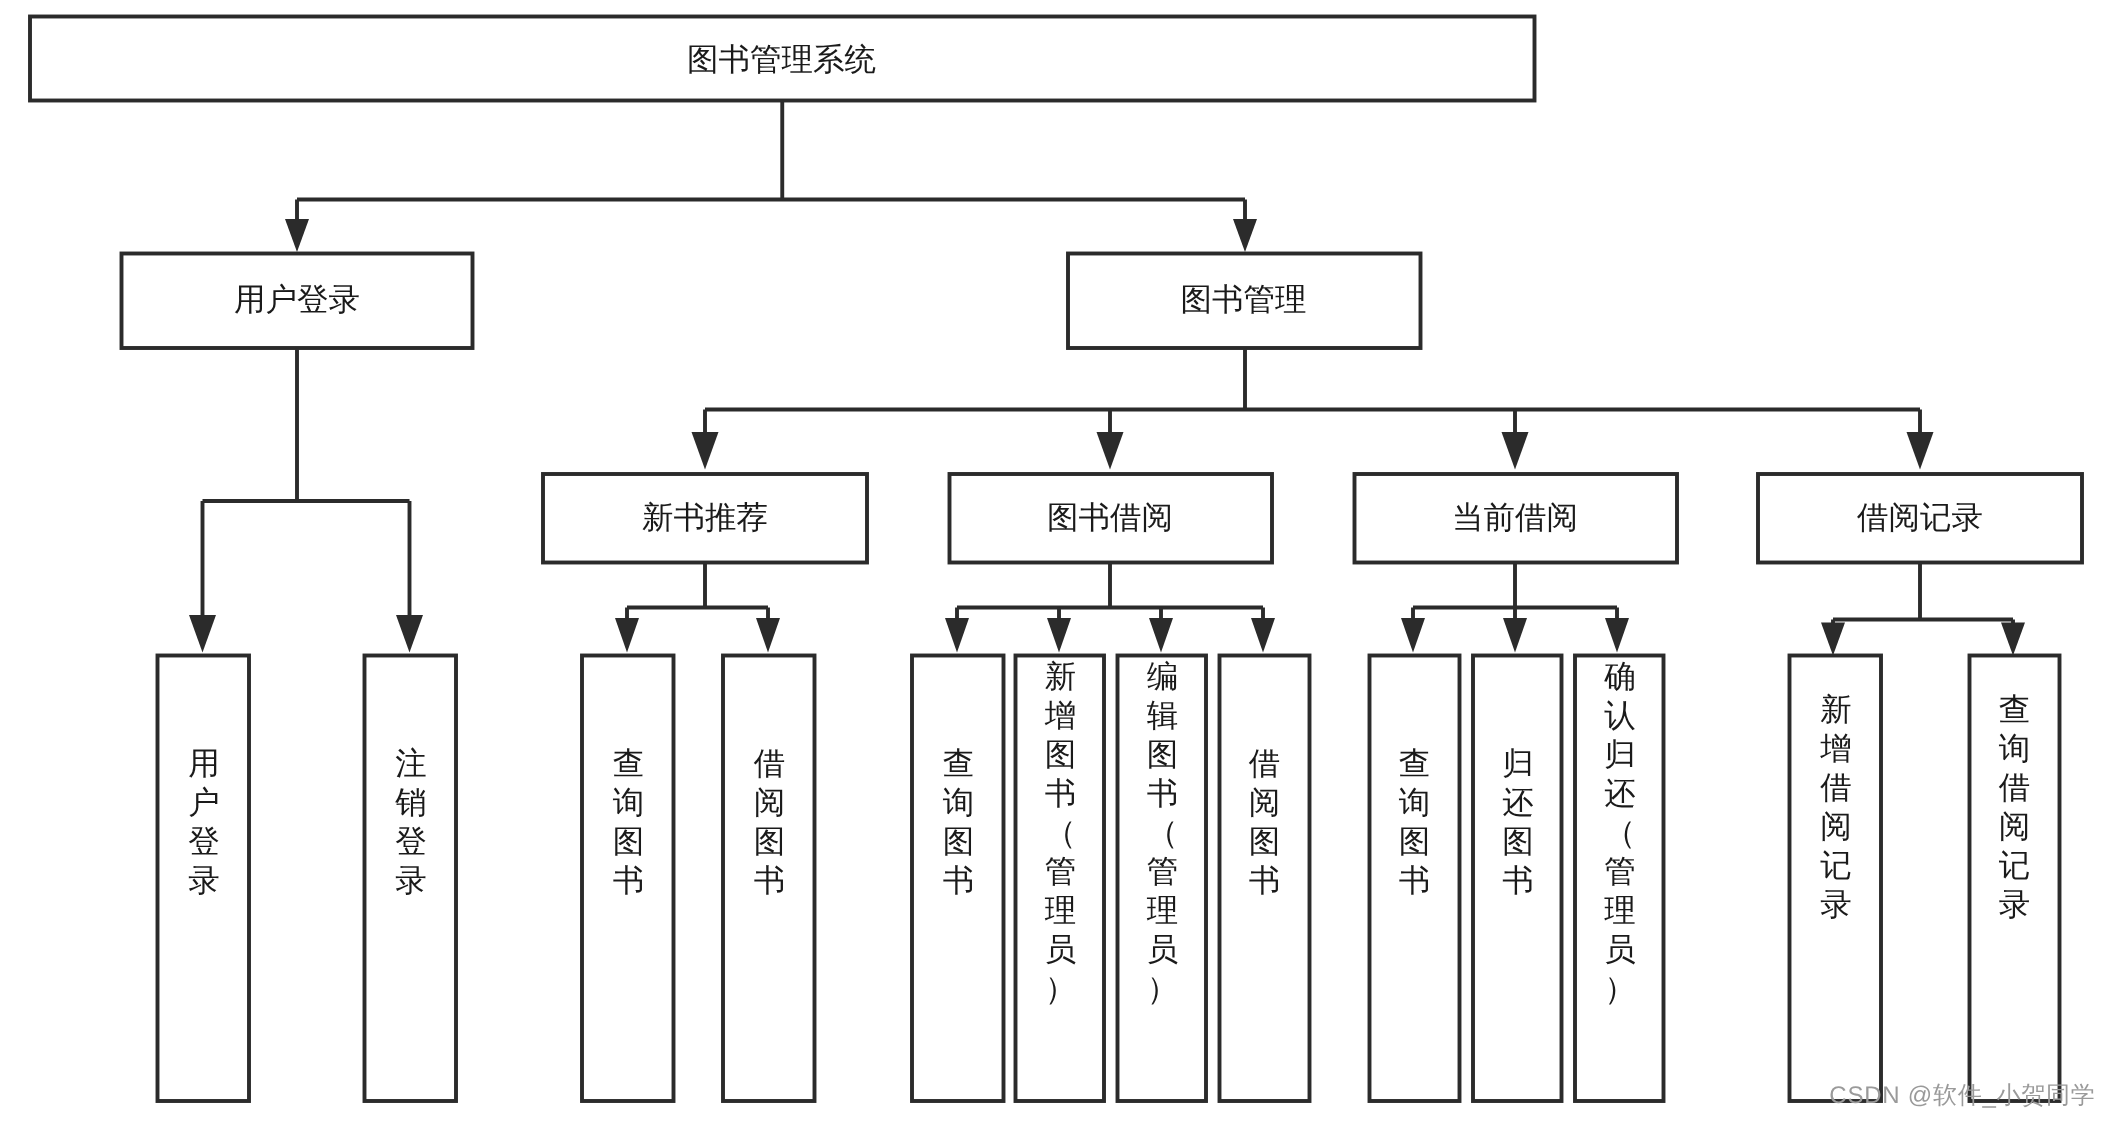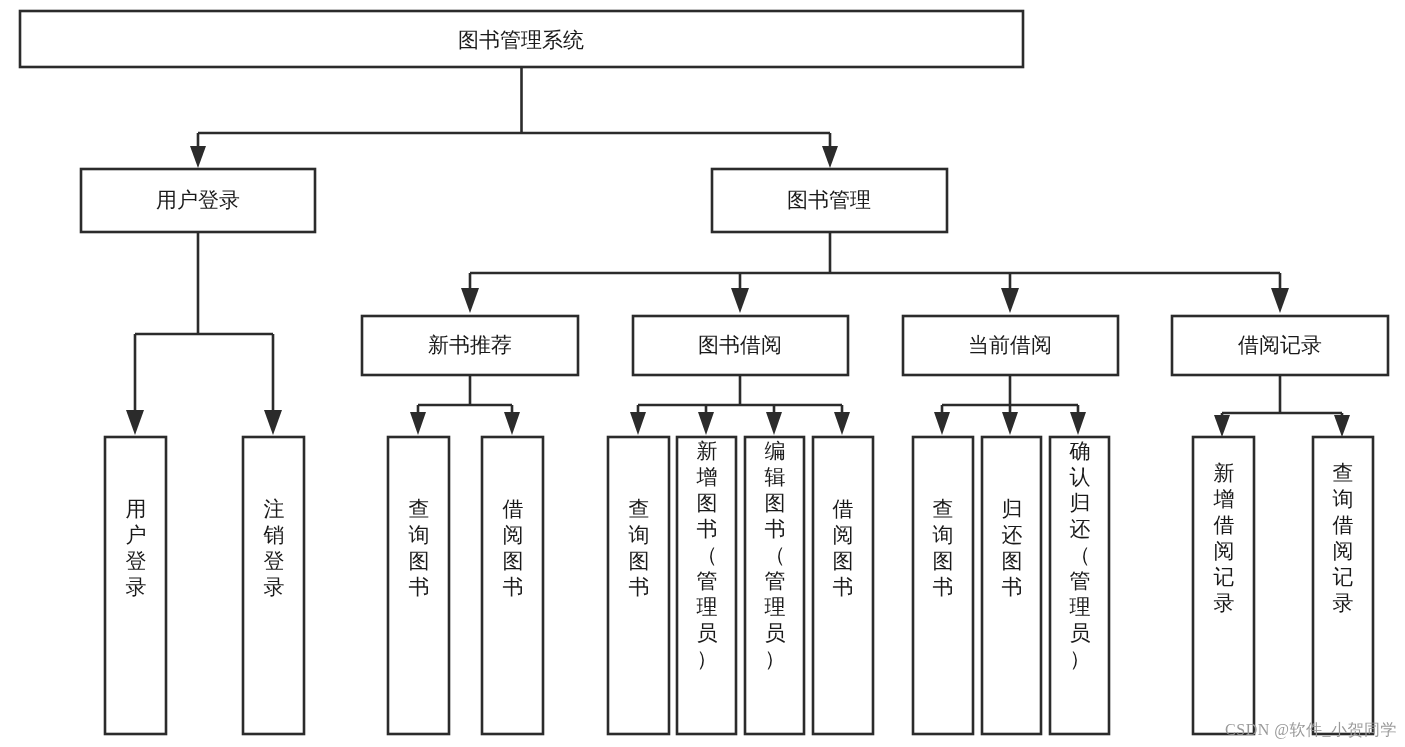--- a/index.html
+++ b/index.html
@@ -52,21 +52,21 @@
   .node-label-v {
     fill: #1a1a1a;
     font-family: "DejaVu Sans", "Liberation Sans", sans-serif;
     font-size: 21px;
     text-anchor: middle;
   }
   .watermark {
     position: absolute;
     right: 8px;
     bottom: 6px;
-    font-family: Liberation Serif, serif;
+    font-family: Liberation Sans, sans-serif;
     font-size: 16px;
     color: #9a9a9a;
     letter-spacing: 0.5px;
     white-space: nowrap;
     user-select: none;
   }
 </style>
 </head>
 <body>
 

